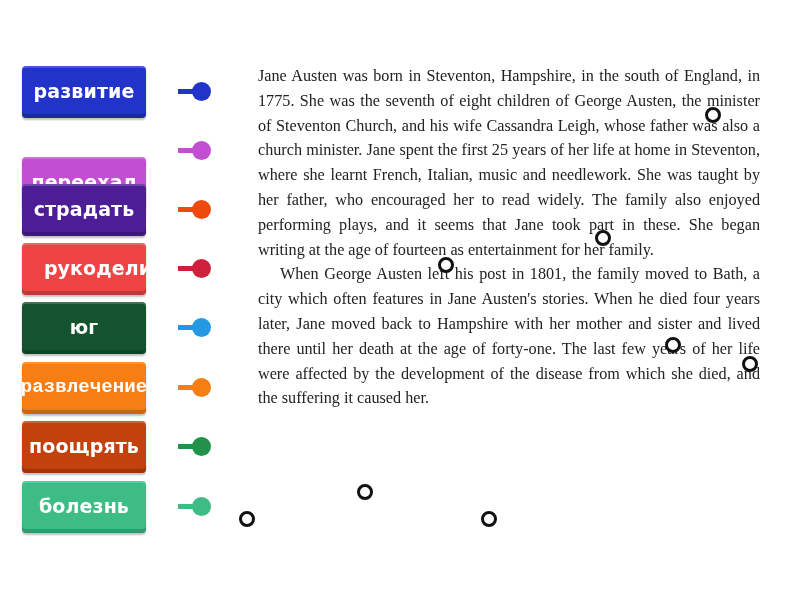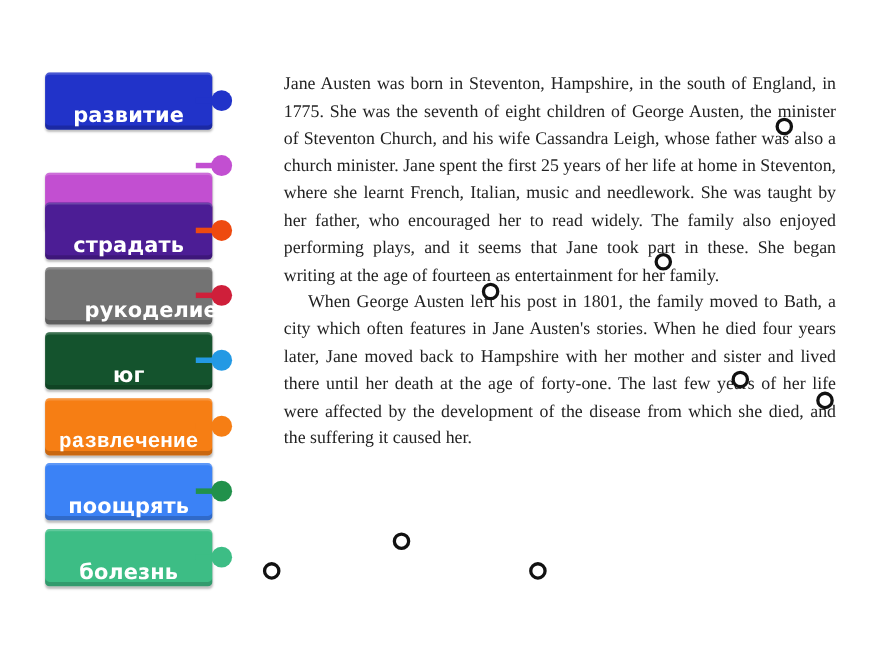--- a/index.html
+++ b/index.html
@@ -2,25 +2,25 @@
 <html><head>
 <meta charset="utf-8">
 <style>
   html, body { margin:0; padding:0; }
   body {
     width:800px; height:600px; position:relative; overflow:hidden;
     background:#ffffff;
     font-family:"DejaVu Sans", sans-serif;
   }
   .tile {
-    position:absolute; left:41px; width:152px; height:52px;
+    position:absolute; left:22px; width:124px; height:52px;
     border-radius:4px;
     box-sizing:border-box;
     color:#ffffff; font-weight:bold; font-size:19px;
-    display:flex; align-items:flex-end; justify-content:center;
+    display:flex; align-items:center; justify-content:center;
     box-shadow: 0 2px 2px rgba(0,0,0,0.25), inset 0 -4px 0 rgba(0,0,0,0.18), inset 0 2px 0 rgba(255,255,255,0.18);
     cursor:pointer; white-space:nowrap; letter-spacing:0.1px;
   }
   .tile span { padding-bottom:2px; }
   .connector {
     position:absolute; left:178px; height:20px; width:34px;
   }
   .connector .bar {
     position:absolute; left:0; top:7px; width:16px; height:5px;
   }
@@ -71,21 +71,21 @@
     </div>
 
   <div class="tile" style="top: 184px; background: #4c1d95;">
       <span>страдать</span>
     </div>
   <div class="connector" style="top: 200px;">
       <div class="bar" style="background: rgb(238, 74, 16);"></div>
       <div class="dot" style="background: rgb(238, 74, 16);"></div>
     </div>
 
-  <div class="tile" style="top: 243px; background: #737373; padding-left: 41px;">
+  <div class="tile" style="top: 243px; background: #ef4444; padding-left: 41px;">
       <span>рукоделие</span>
     </div>
   <div class="connector" style="top: 259px;">
       <div class="bar" style="background: rgb(207, 31, 58);"></div>
       <div class="dot" style="background: rgb(207, 31, 58);"></div>
     </div>
 
   <div class="tile" style="top: 302px; background: #14532d;">
       <span>юг</span>
     </div>
@@ -95,21 +95,21 @@
     </div>
 
   <div class="tile" style="top: 362px; background: rgb(246, 126, 20); font-family: Liberation Mono, monospace;">
       <span>развлечение</span>
     </div>
   <div class="connector" style="top: 378px;">
       <div class="bar" style="background: rgb(246, 126, 20);"></div>
       <div class="dot" style="background: rgb(246, 126, 20);"></div>
     </div>
 
-  <div class="tile" style="top: 421px; background: #3b82f6;">
+  <div class="tile" style="top: 421px; background: #c2410c;">
       <span>поощрять</span>
     </div>
   <div class="connector" style="top: 437px;">
       <div class="bar" style="background: rgb(33, 145, 75);"></div>
       <div class="dot" style="background: rgb(33, 145, 75);"></div>
     </div>
 
   <div class="tile" style="top: 481px; background: rgb(61, 189, 133);">
       <span>болезнь</span>
     </div>

